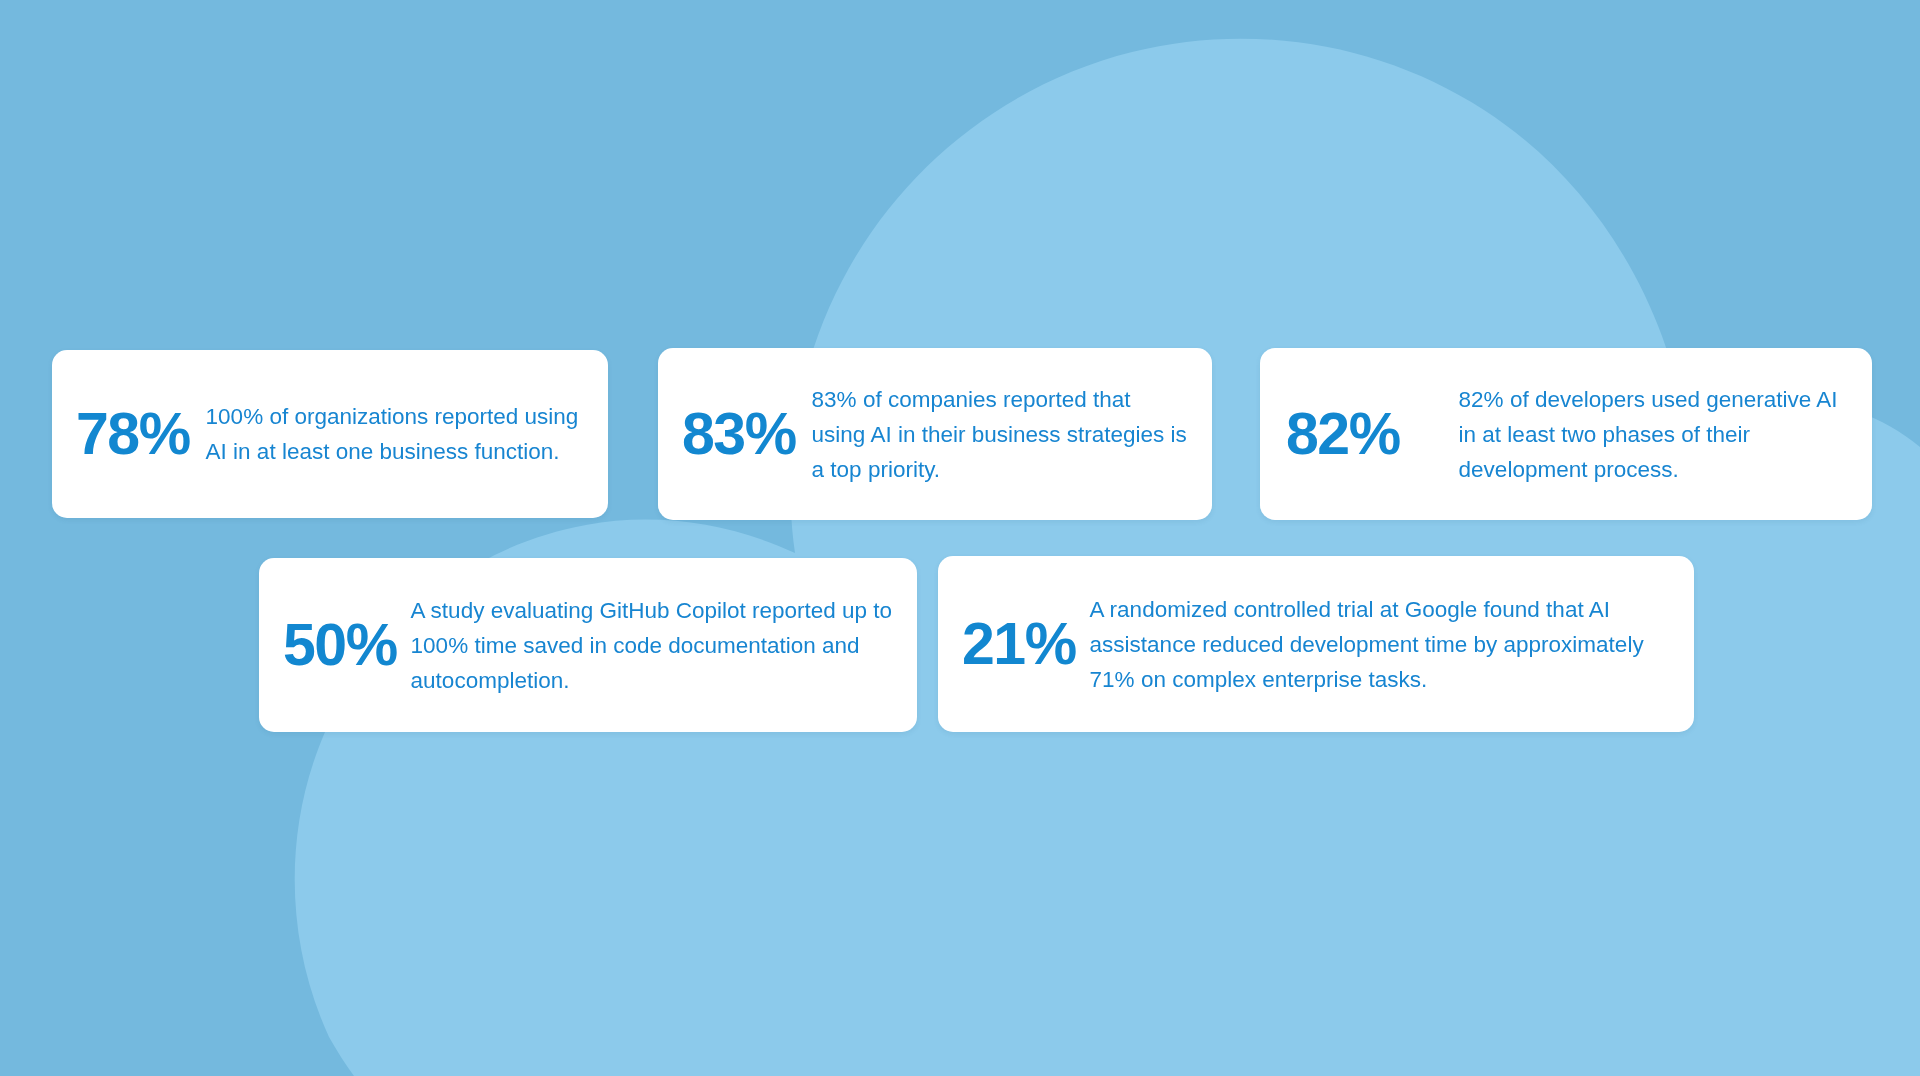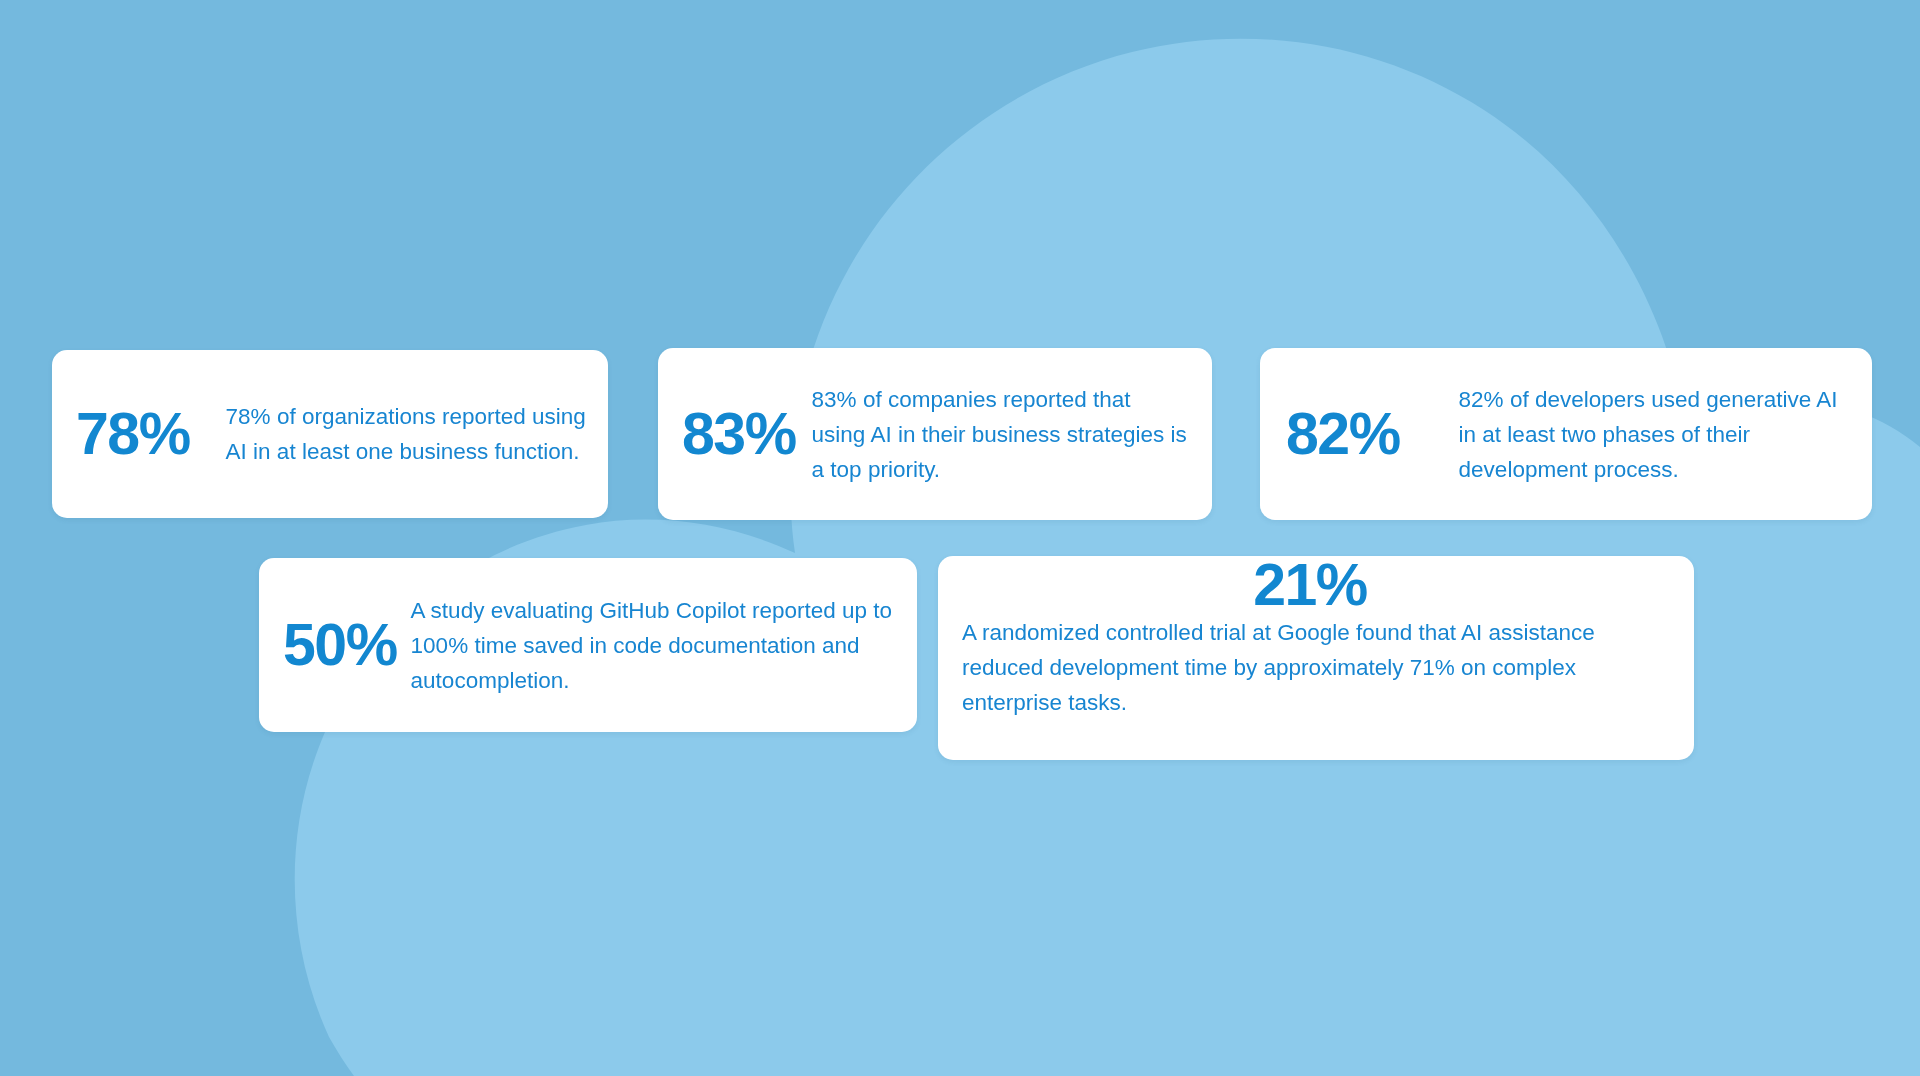--- a/index.html
+++ b/index.html
@@ -53,27 +53,27 @@
   }
 
   .stat-text {
     font-size: 22.5px;
     line-height: 35px;
     color: #1785d1;
     flex: 1 1 auto;
   }
 
   
-  #card-78 { left: 52px;   top: 350px; width: 556px; height: 168px; gap: 20px; }
+  #card-78 { left: 52px;   top: 350px; width: 556px; height: 168px; }
   #card-83 { left: 658px;  top: 348px; width: 554px; height: 172px; }
   #card-82 { left: 1260px; top: 348px; width: 612px; height: 172px; }
 
   
   #card-50 { left: 230px;  top: 558px; width: 658px; height: 174px; margin-left: 29px; }
-  #card-21 { left: 938px;  top: 556px; width: 756px; height: 204px; flex-direction: column; }
+  #card-21 { left: 938px;  top: 556px; width: 756px; height: 176px; }
 
   #card-50 .stat-pct,
   #card-21 .stat-pct { margin-right: 14px; }
   #card-82 { padding-left: 26px; gap: 43px; }
 </style>
 </head>
 <body>
 
 <svg id="bg-cloud" viewBox="0 0 1920 1076" preserveAspectRatio="none" aria-hidden="true">
   <rect x="0" y="0" width="1920" height="1076" fill="#74b9de"></rect>
@@ -89,21 +89,21 @@
            C 470 546 371 625 325 732
            C 283 829 285 941 329 1037
            C 337 1051 345 1064 354 1076
            Z"></path>
 </svg>
 
 <div id="stats-layer">
 
   <div class="stat-card" id="card-78">
     <div class="stat-pct">78%</div>
-    <div class="stat-text">78% of organizations reported using AI in at least one business function.</div>
+    <div class="stat-text">100% of organizations reported using AI in at least one business function.</div>
   </div>
 
   <div class="stat-card" id="card-83">
     <div class="stat-pct">83%</div>
     <div class="stat-text">83% of companies reported that using AI in their business strategies is a top priority.</div>
   </div>
 
   <div class="stat-card" id="card-82">
     <div class="stat-pct">82%</div>
     <div class="stat-text">82% of developers used generative AI in at least two phases of their development process.</div>

